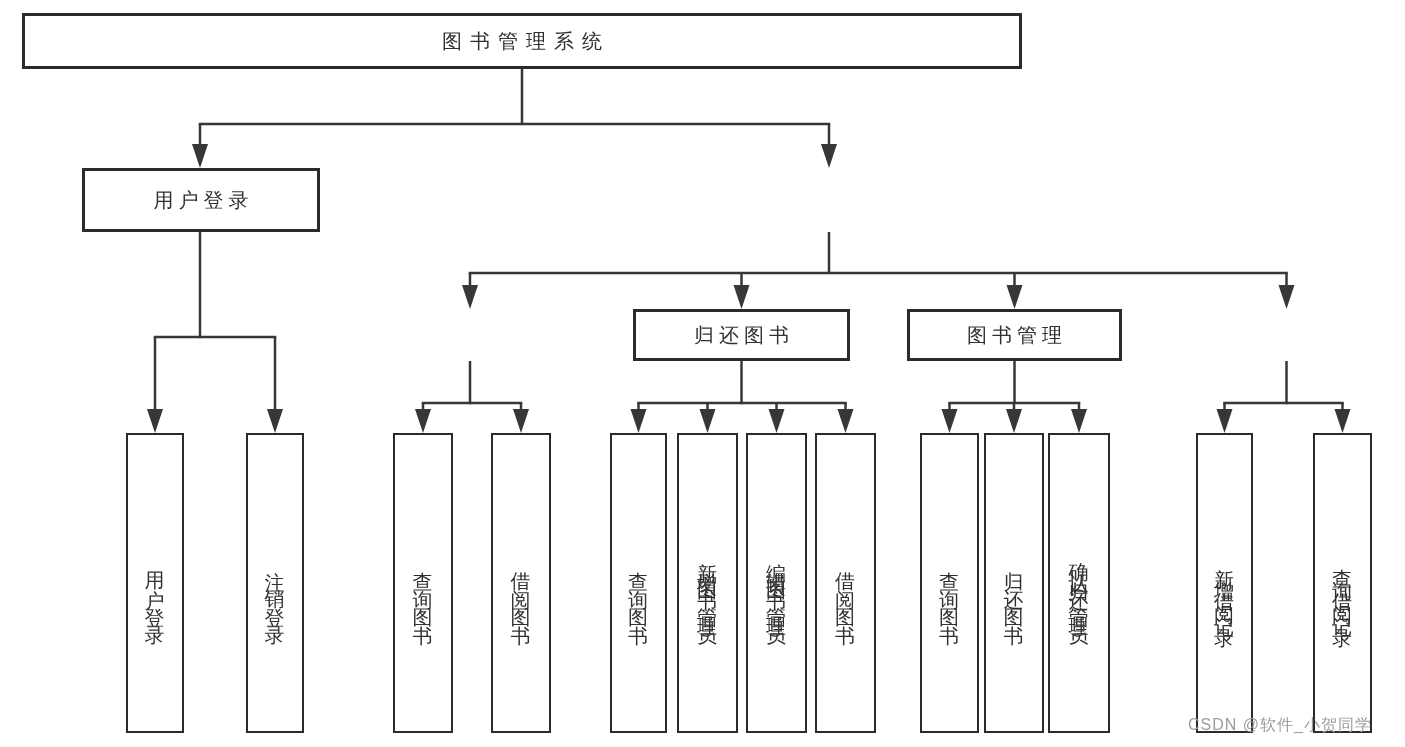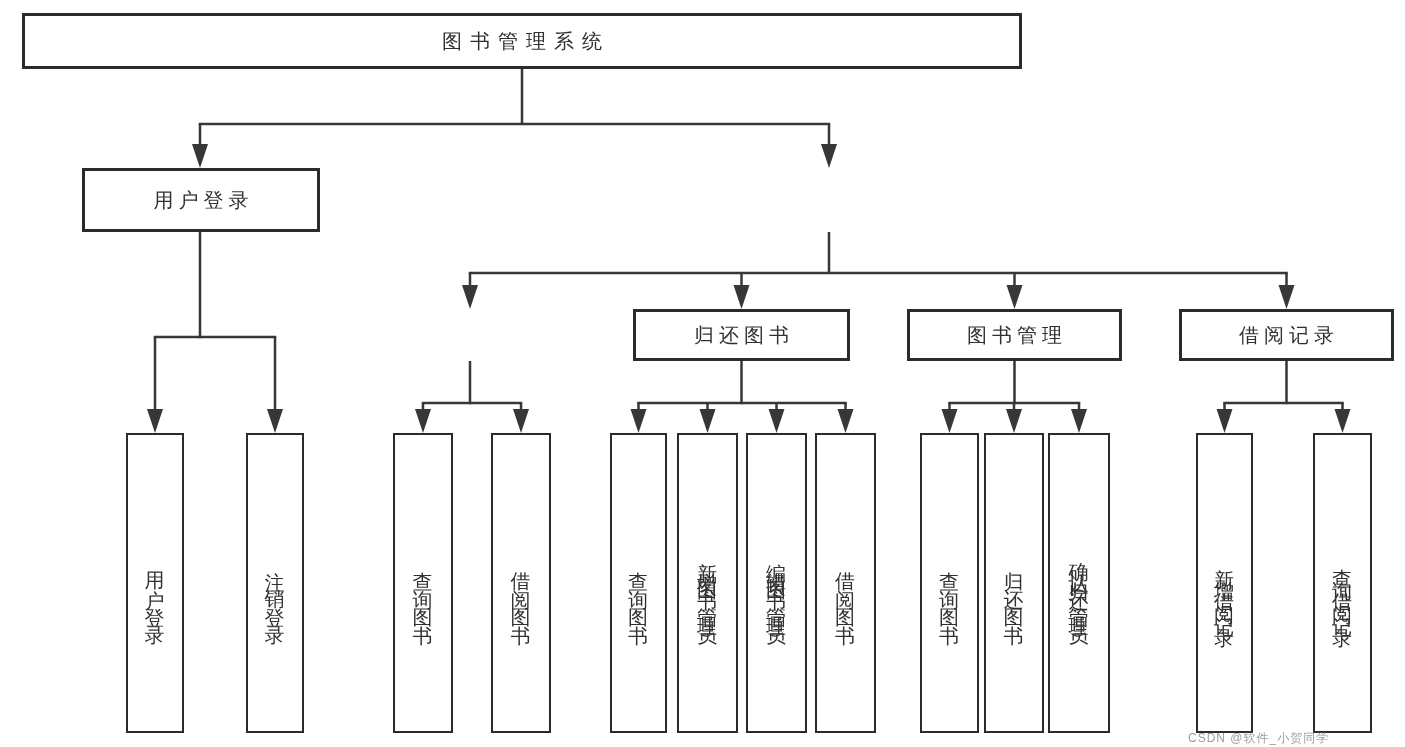--- a/index.html
+++ b/index.html
@@ -22,22 +22,22 @@
   .hlabel.tight{letter-spacing:5px;transform:translateX(2.5px);}
   .leaf{border-width:2.5px;top:433px;height:300px;}
   .vlabel{
     writing-mode:vertical-rl;text-orientation:mixed;
     color:#303030;font-size:20px;line-height:1;white-space:nowrap;
   }
   .vt-4{letter-spacing:18px;transform:translateY(9px);}
   .vt-6{letter-spacing:12px;transform:translateY(6px);}
   .vt-9{letter-spacing:9px;transform:translateY(4.5px);}
   #watermark{
-    position:absolute;z-index:3;left:1188px;top:730px;
-    color:#9c9c9c;font-size:12px;letter-spacing:1px;white-space:nowrap;
+    position:absolute;z-index:3;left:1188px;top:715px;
+    color:#9c9c9c;font-size:16px;letter-spacing:1px;white-space:nowrap;
   }
 </style>
 </head>
 <body>
 
 <div id="canvas">
 
   <svg id="wires" width="1405" height="747" viewBox="0 0 1405 747">
     <g stroke="#373737" stroke-width="2.5" fill="none">
 
@@ -111,23 +111,20 @@
   <div class="node" style="left:82px;top:168px;width:238px;height:64px">
     <span class="hlabel tight">用户登录</span>
   </div>
 
   <div class="node" style="left:633px;top:309px;width:217px;height:52px">
     <span class="hlabel tight">归还图书</span>
   </div>
   <div class="node" style="left:907px;top:309px;width:215px;height:52px">
     <span class="hlabel tight">图书管理</span>
   </div>
-  <div class="node" style="left:1179px;top:309px;width:215px;height:52px">
-    <span class="hlabel tight">借阅记录</span>
-  </div>
 
   <div class="node leaf" style="left:126px;width:58px">
     <span class="vlabel vt-4">用户登录</span>
   </div>
   <div class="node leaf" style="left:246px;width:58px">
     <span class="vlabel vt-4">注销登录</span>
   </div>
 
   <div class="node leaf" style="left:393px;width:60px">
     <span class="vlabel vt-4">查询图书</span>

